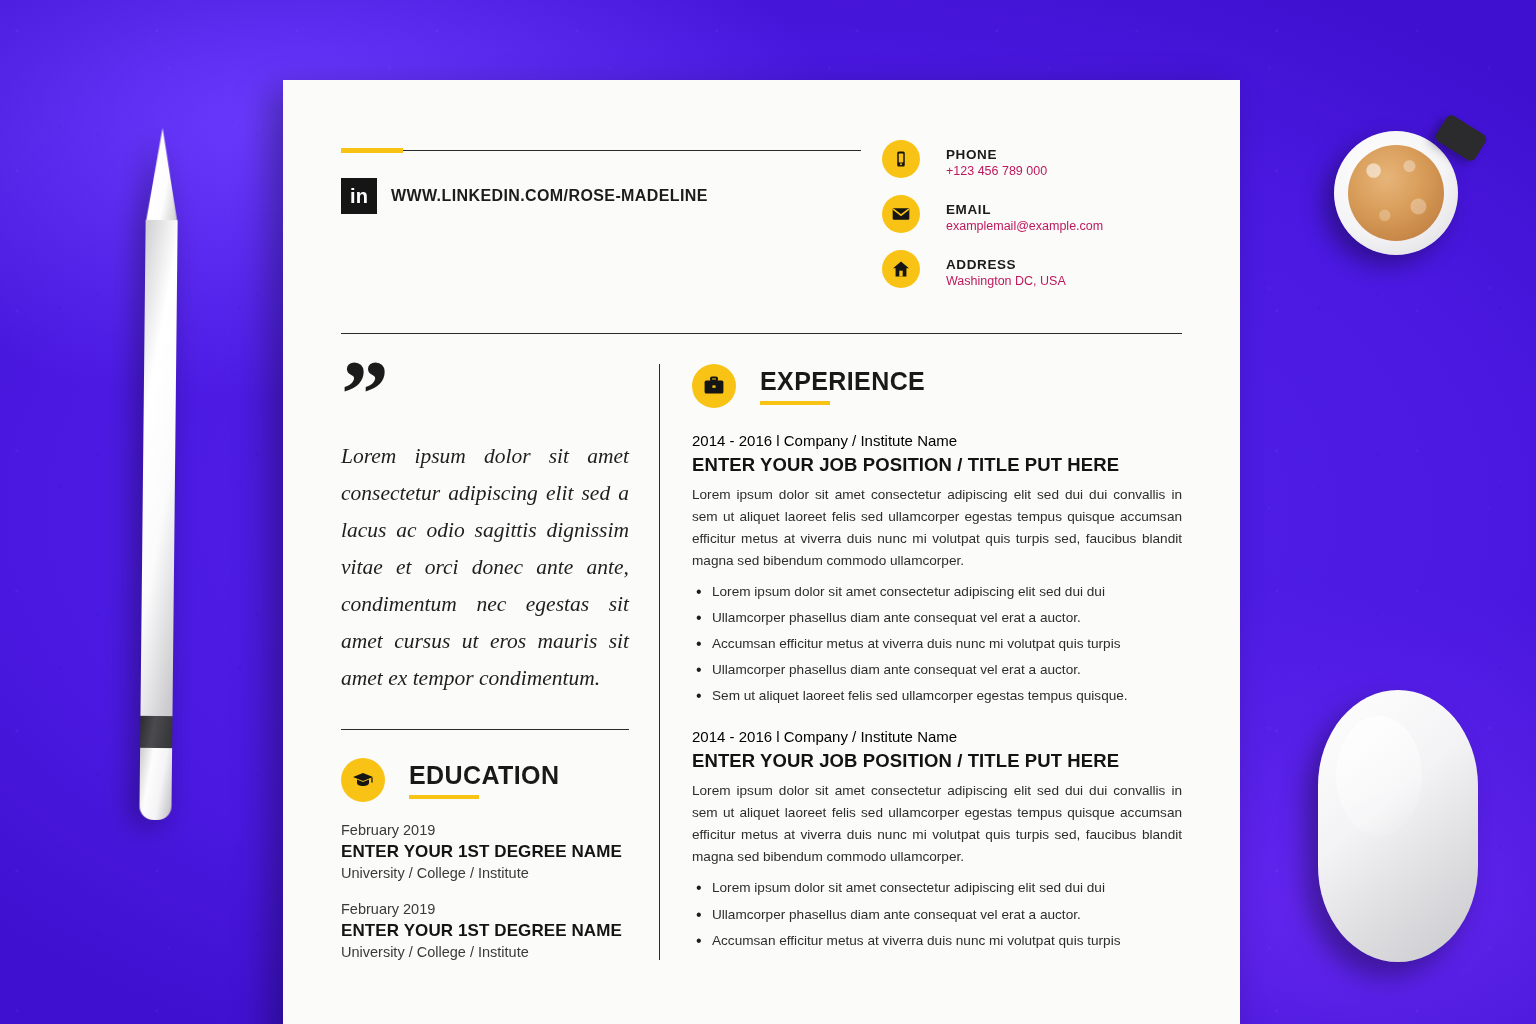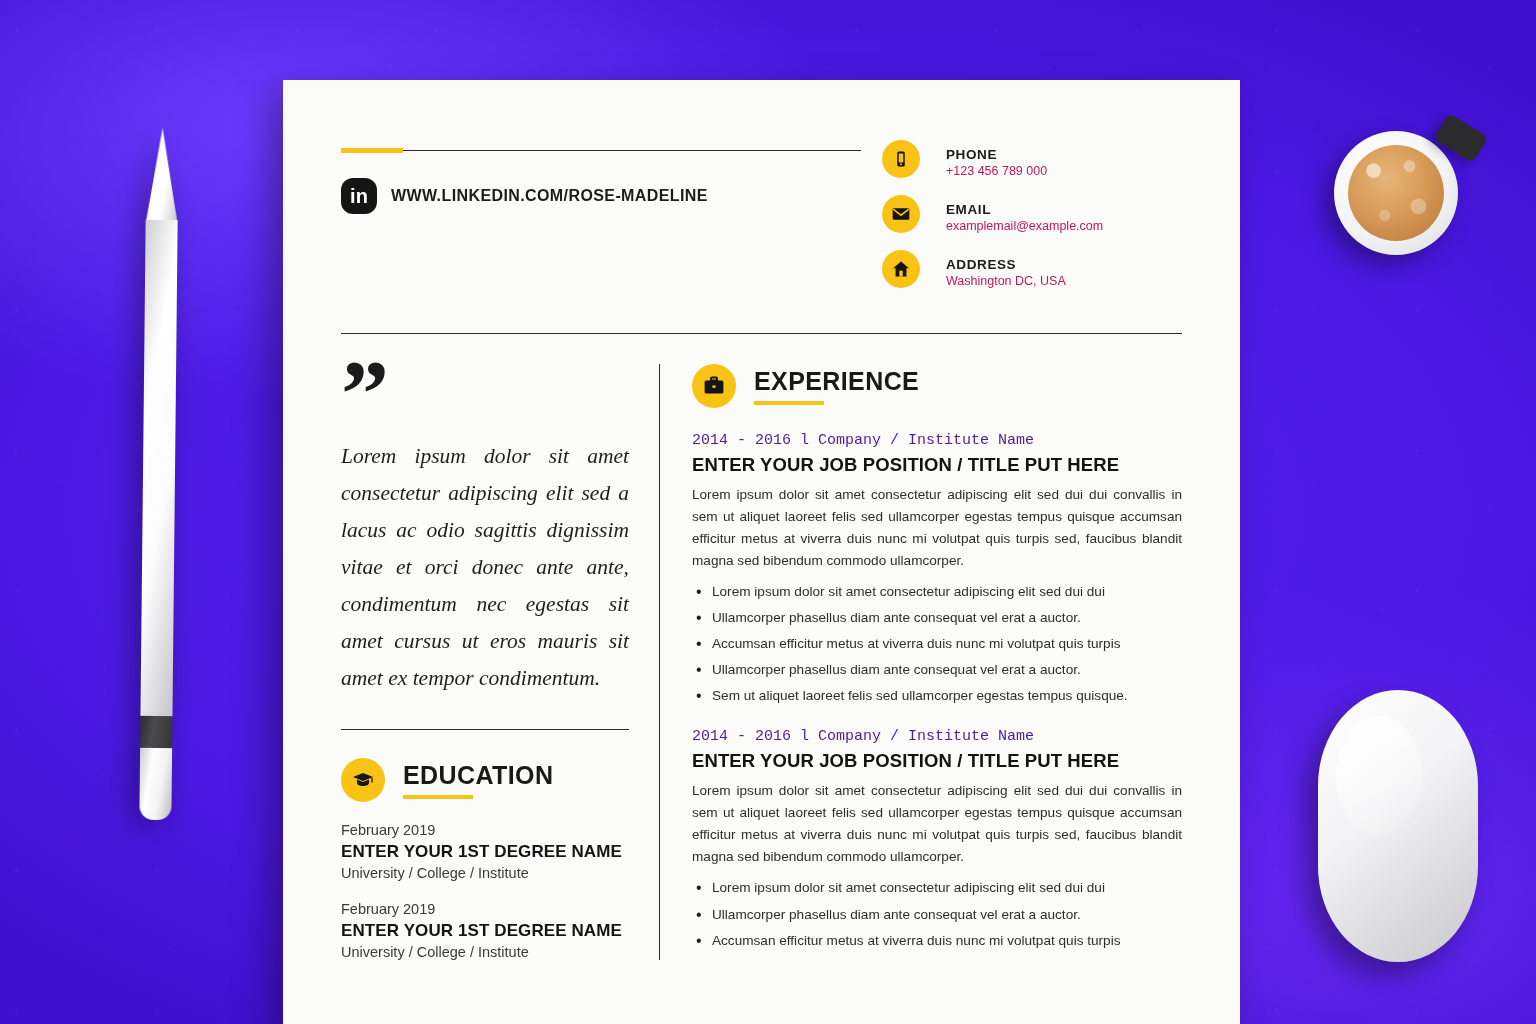--- a/index.html
+++ b/index.html
@@ -110,21 +110,21 @@
     font-size:62px; font-weight:bold; letter-spacing:-1px;
     color:#1b1b1b; line-height:1; text-transform:uppercase;
     transform:scaleX(1.0);
   }
   .name-rule-wrap { margin-top:14px; width:520px; position:relative; height:4px; }
   .name-rule-yellow { position:absolute; left:0; top:0; width:62px; height:5px; background:#f9c315; }
   .name-rule-dark { position:absolute; left:62px; top:2px; right:0; height:1px; background:#2a2a2a; }
 
   .linkedin-row { display:flex; align-items:center; gap:14px; margin-top:26px; }
   .li-badge {
-    width:36px; height:36px; background:#151515; border-radius:12px;
+    width:36px; height:36px; background:#151515; border-radius:0;
     display:flex; align-items:center; justify-content:center;
     color:#fff; font-weight:bold; font-size:20px; font-family:"Liberation Sans", sans-serif;
   }
   .li-text { font-size:16px; font-weight:bold; letter-spacing:.4px; color:#1c1c1c; }
 
   
   .contacts { width:300px; padding-top:6px; }
   .contact { display:flex; align-items:flex-end; gap:26px; margin-bottom:17px; }
   .c-icon {
     width:38px; height:38px; border-radius:50%;
@@ -147,40 +147,40 @@
     font-size:96px; font-weight:bold; color:#1b1b1b;
     line-height:.62; letter-spacing:-3px; height:58px;
   }
   .quote-text {
     font-family:"Liberation Serif", serif;
     font-style:italic; font-size:21.5px; line-height:1.72;
     color:#1e1e1e; text-align:justify; margin-top:16px;
   }
   .left-rule { height:1px; background:#2b2b2b; margin:32px 0 0 0; }
 
-  .sec-head { display:flex; align-items:center; gap:18px; margin-top:28px; }
+  .sec-head { display:flex; align-items:center; gap:24px; margin-top:28px; }
   .sec-bubble {
     width:44px; height:44px; border-radius:50%; background:#f9c315;
     display:flex; align-items:center; justify-content:center; flex:0 0 44px;
   }
   .sec-title-wrap { position:relative; }
   .sec-title {
     font-size:25px; font-weight:bold; letter-spacing:.4px; color:#191919;
     text-transform:uppercase;
   }
   .sec-underline { height:4px; background:#f9c315; width:70px; margin-top:5px; }
 
   .edu-item { margin-top:20px; }
   .edu-date { font-size:14.5px; color:#3a3a3a; }
   .edu-degree { font-size:17px; font-weight:bold; color:#141414; margin-top:4px; letter-spacing:.1px; }
   .edu-school { font-size:14.5px; color:#3a3a3a; margin-top:3px; }
 
   .exp-item { margin-top:22px; }
   .exp-item.first { margin-top:24px; }
-  .exp-meta { font-size:15px; color:#4c1d95;font-family:Liberation Mono, monospace; }
+  .exp-meta { font-size:15px; color:#000000; }
   .exp-title { font-size:18.5px; font-weight:bold; color:#131313; margin-top:5px; letter-spacing:.1px; }
   .exp-body { font-size:13.6px; line-height:1.62; color:#2d2d2d; text-align:justify; margin-top:8px; }
   .exp-list { margin-top:9px; list-style:none; }
   .exp-list li {
     font-size:13.6px; color:#2d2d2d; line-height:1.55;
     padding-left:20px; position:relative; margin-bottom:5px;
   }
   .exp-list li:before {
     content:"•"; position:absolute; left:4px; top:-1px; font-size:16px; color:#1d1d1d;
   }

